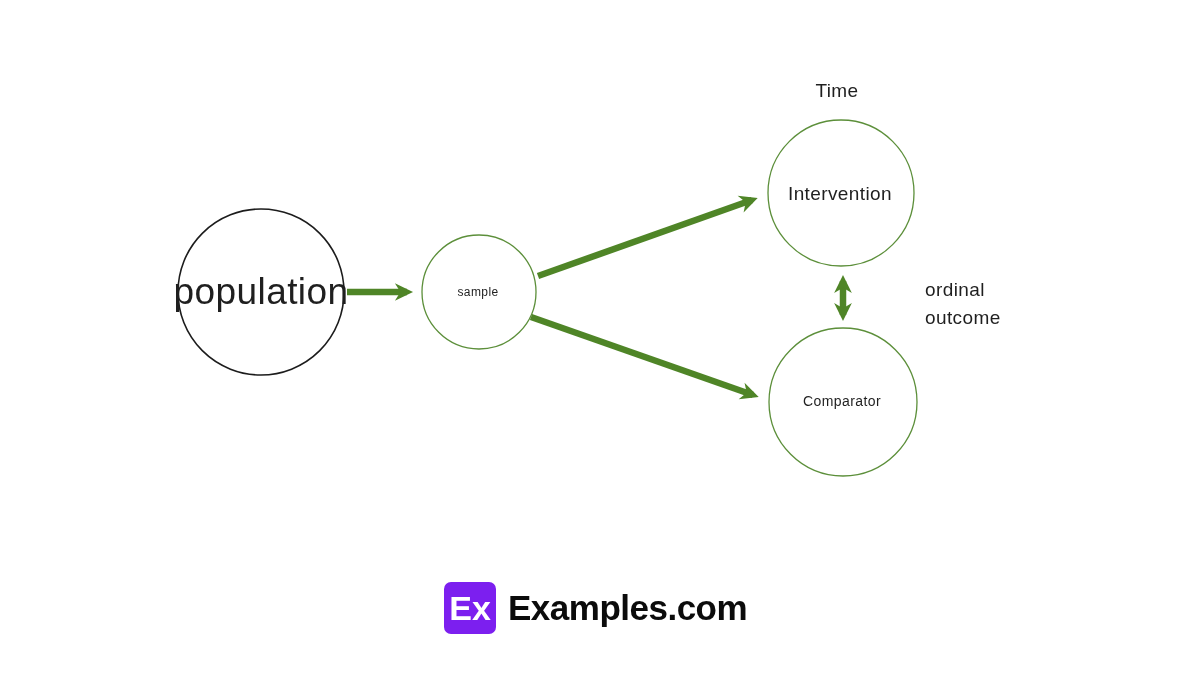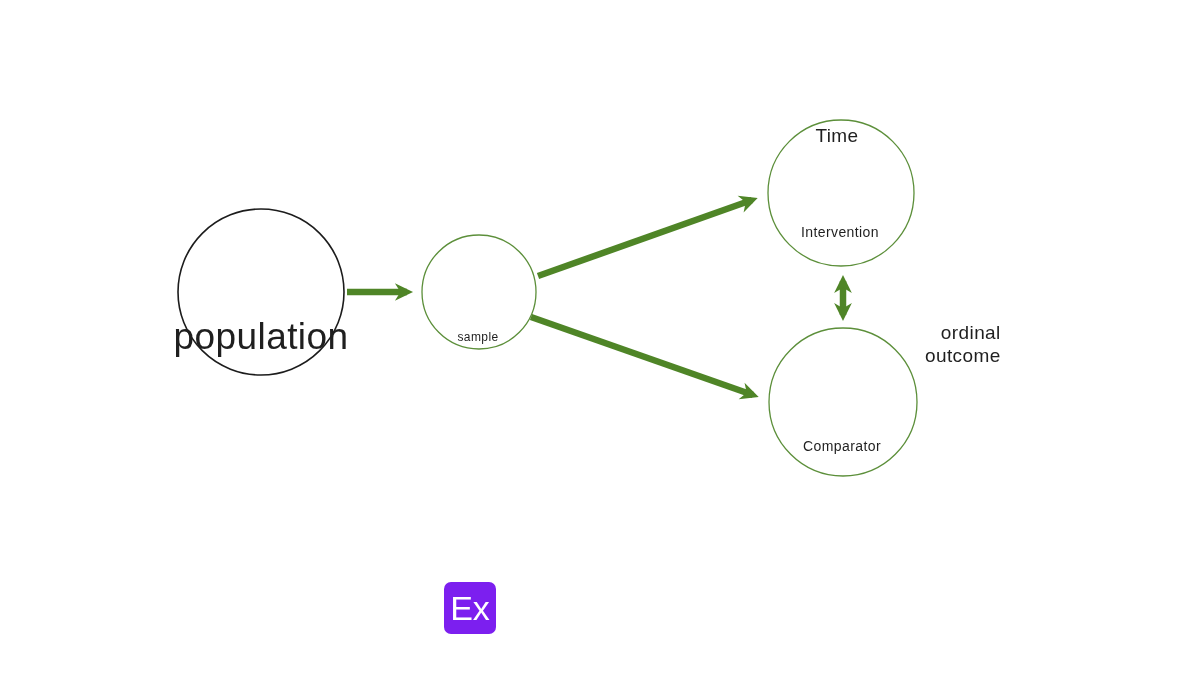--- a/index.html
+++ b/index.html
@@ -25,55 +25,54 @@
   .node-black { fill: none; stroke: var(--node-outline-black, #1c1c1c); stroke-width: 1.6; }
   .node-green { fill: none; stroke: var(--circle-green, #5c8f3a); stroke-width: 1.3; }
   .arrow-line { fill: none; stroke: var(--arrow-green, #4f8527); stroke-width: 6.5; }
   .arrow-head { fill: var(--arrow-green, #4f8527); }
 
   .label {
     position: absolute;
     color: var(--text, #1f1f1f);
     letter-spacing: 0.4px;
     white-space: nowrap;
-    margin-top: 45px;
   }
   .label.centered { transform: translate(-50%, -50%); text-align: center; }
   .label-population { left: 261px; top: 292px; font-size: 37px; }
   .label-sample      { left: 478px; top: 292px; font-size: 12px; }
-  .label-intervention{ left: 840px; top: 187px; font-size: 14px; }
+  .label-intervention{ left: 840px; top: 194px; font-size: 19px; }
   .label-comparator  { left: 842px; top: 401px; font-size: 14px; }
   .label-time        { left: 837px; top: 91px;  font-size: 19px; }
   .label-ordinal {
     left: 925px; top: 276px;
     font-size: 19px;
-    line-height: 23px;
+    line-height: 28px;
     white-space: pre-line;
-    text-align: right;
+    text-align: left;
   }
 
   .footer-logo {
     position: absolute;
     left: 444px;
     top: 582px;
     display: flex;
     align-items: center;
     gap: 12px;
   }
   .logo-badge {
     width: 52px;
     height: 52px;
     background: var(--logo-purple, #7c1fef);
     border-radius: 7px;
     display: flex;
     align-items: center;
     justify-content: center;
     color: #ffffff;
     font-size: 34px;
-    font-weight: 400;
+    font-weight: 700;
     letter-spacing: 0;
   }
   .logo-text {
     color: #0b0b0b;
     font-size: 35px;
     font-weight: 700;
     letter-spacing: -0.5px;
   }
 </style>
 </head>
@@ -103,15 +102,16 @@
   <div class="label centered label-sample">sample</div>
   <div class="label centered label-intervention">Intervention</div>
   <div class="label centered label-comparator">Comparator</div>
 
   <div class="label centered label-time">Time</div>
   <div class="label label-ordinal">ordinal
 outcome</div>
 
   <div class="footer-logo">
     <div class="logo-badge">Ex</div>
+    <div class="logo-text">Examples.com</div>
   </div>
 
 </div>
 
 </body></html>

